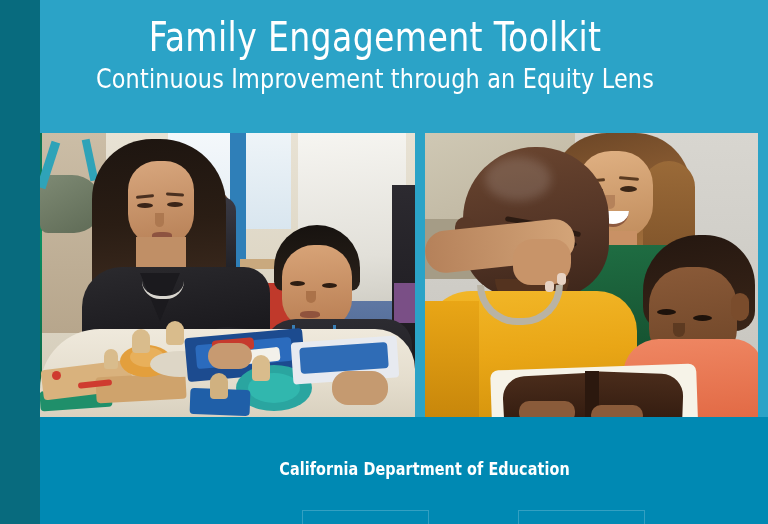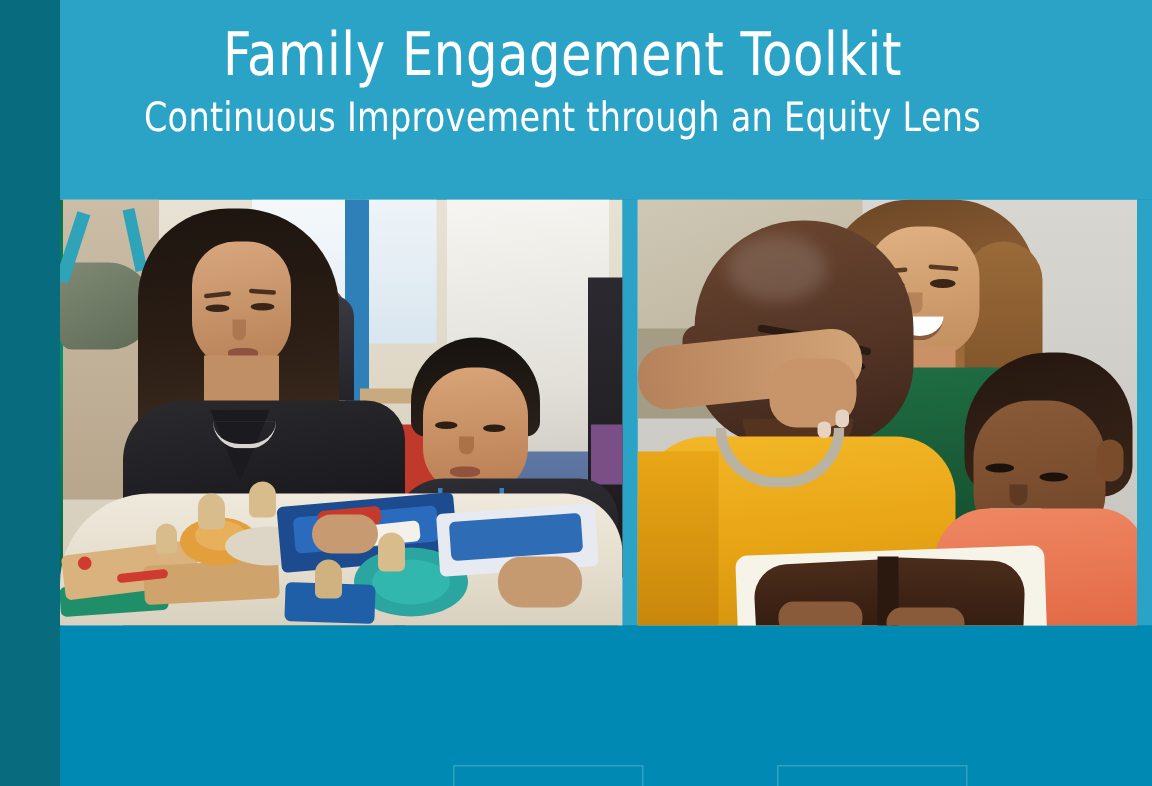--- a/index.html
+++ b/index.html
@@ -547,14 +547,17 @@
   </div>
 
   <div class="deco-roof-wrap">
     
   </div>
   <div class="deco deco-rect1"></div>
   <div class="deco deco-rect2"></div>
 
   <div class="left-bar"></div>
 
+  <div class="cde-line">
+    <span class="cde-text">California Department of Education</span>
+  </div>
 
 </div>
 
 </body></html>

